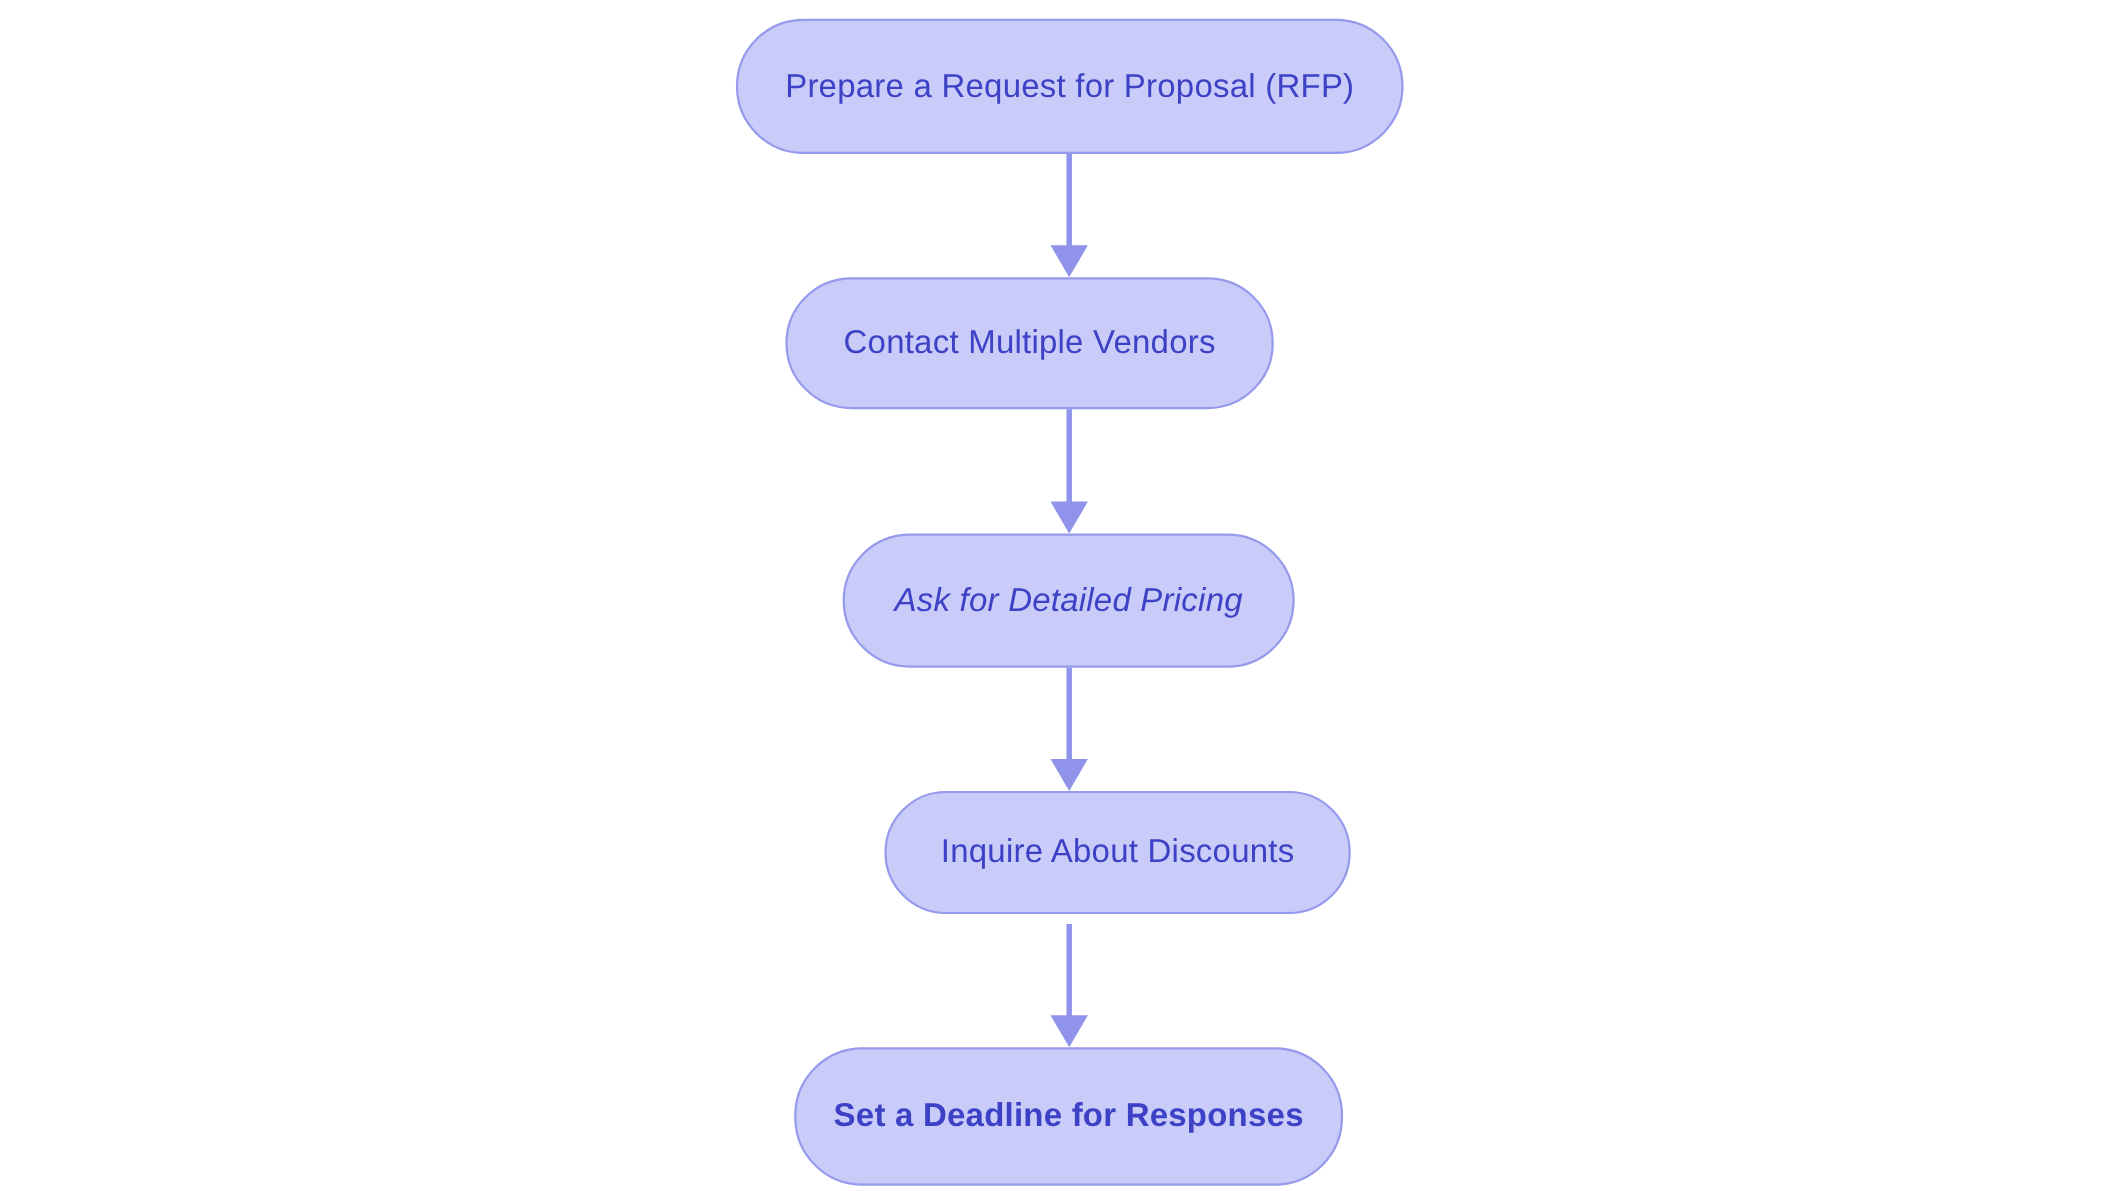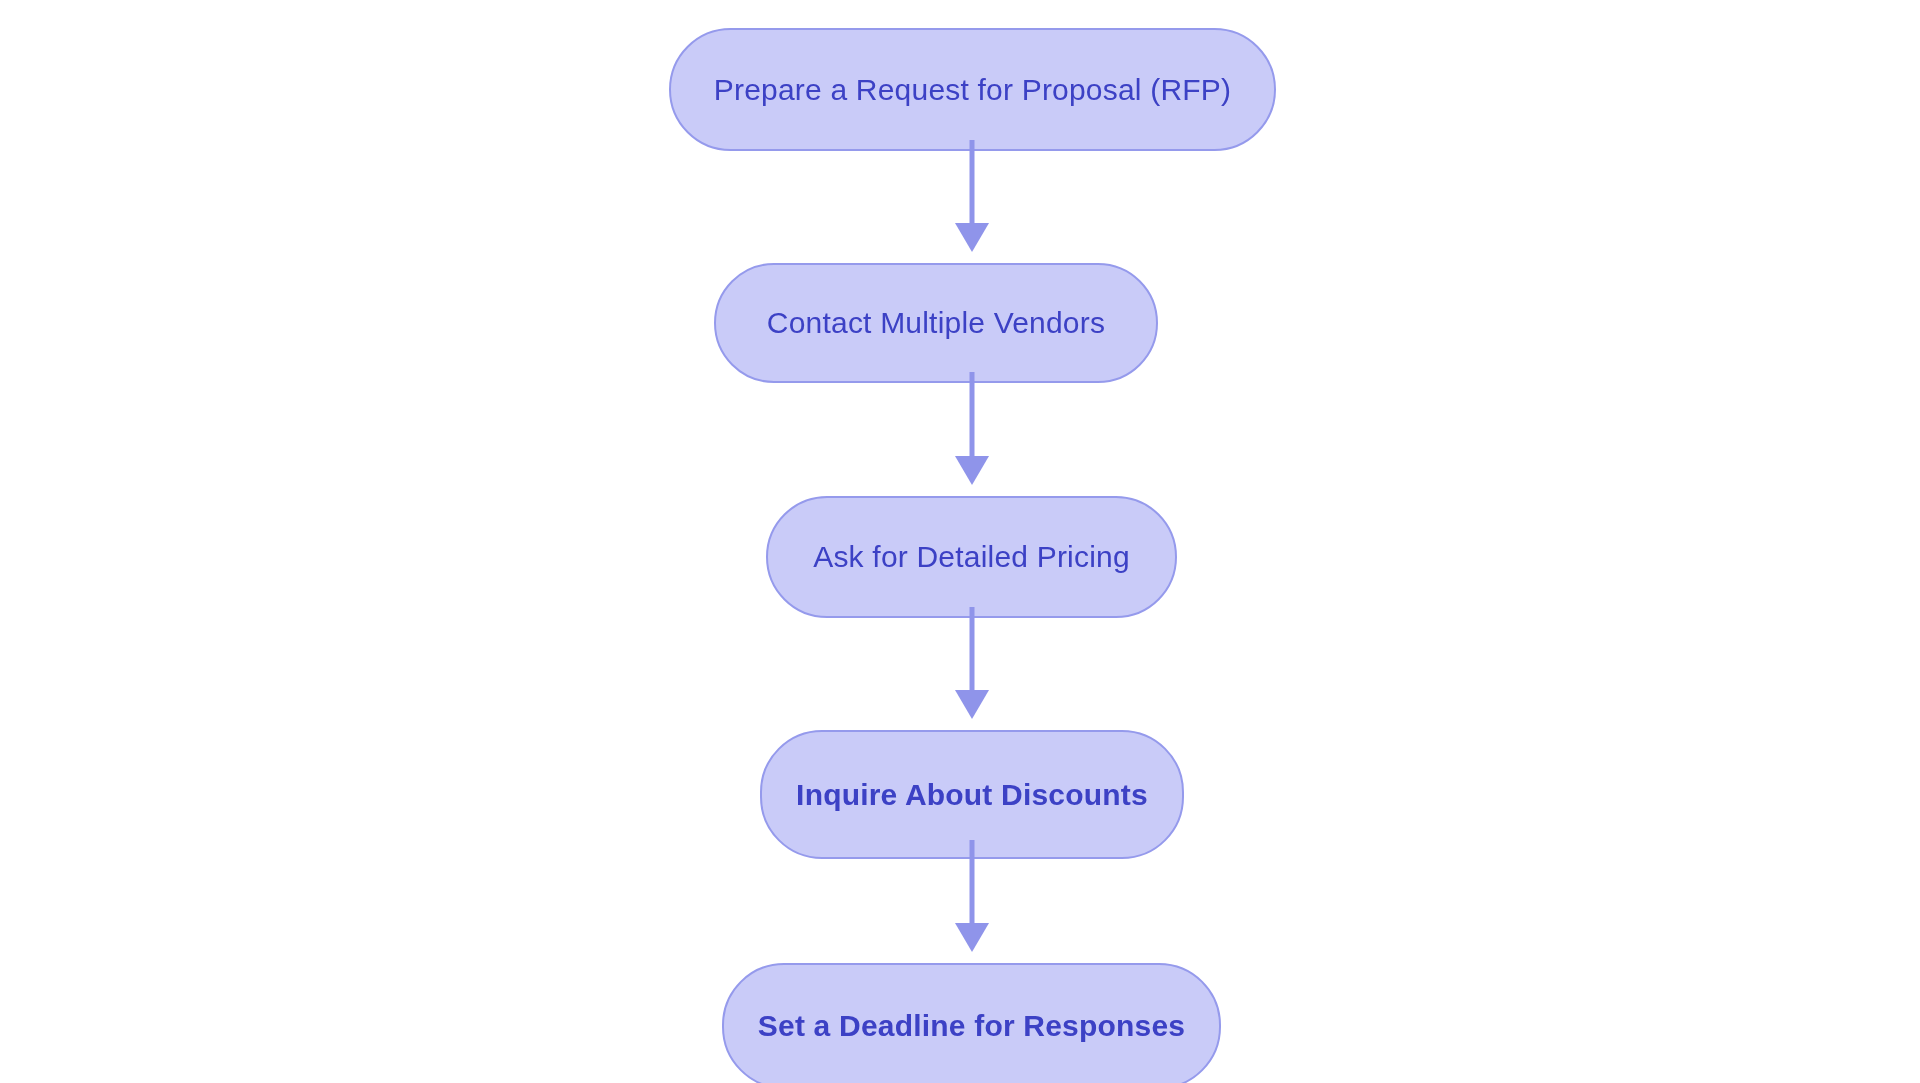--- a/index.html
+++ b/index.html
@@ -29,26 +29,25 @@
     align-items: center;
     justify-content: center;
     background: var(--node-fill);
     border: 2px solid var(--node-border);
     border-radius: 62px;
     color: var(--node-text);
     font-size: 30px;
     font-weight: 500;
     letter-spacing: 0.2px;
     white-space: nowrap;
-    margin-top: 11px;
   }
   .n1 { left: 669px;  top: 17px;  width: 607px; height: 123px; }
   .n2 { left: 714px;  top: 252px; width: 444px; height: 120px; }
-  .n3 { left: 766px;  top: 485px; width: 411px; height: 122px; }
-  .n4 { left: 760px;  top: 719px; width: 424px; height: 129px; font-weight: bold; }
+  .n3 { left: 766px;  top: 485px; width: 411px; height: 122px; font-style: italic; }
+  .n4 { left: 804px;  top: 719px; width: 424px; height: 112px; }
   .n5 { left: 722px;  top: 952px; width: 499px; height: 126px; font-weight: bold; }
 
   .flow-arrow {
     position: absolute;
     left: 955px;
     width: 34px;
   }
   .a1 { top: 140px; height: 112px; }
   .a2 { top: 372px; height: 113px; }
   .a3 { top: 607px; height: 112px; }

